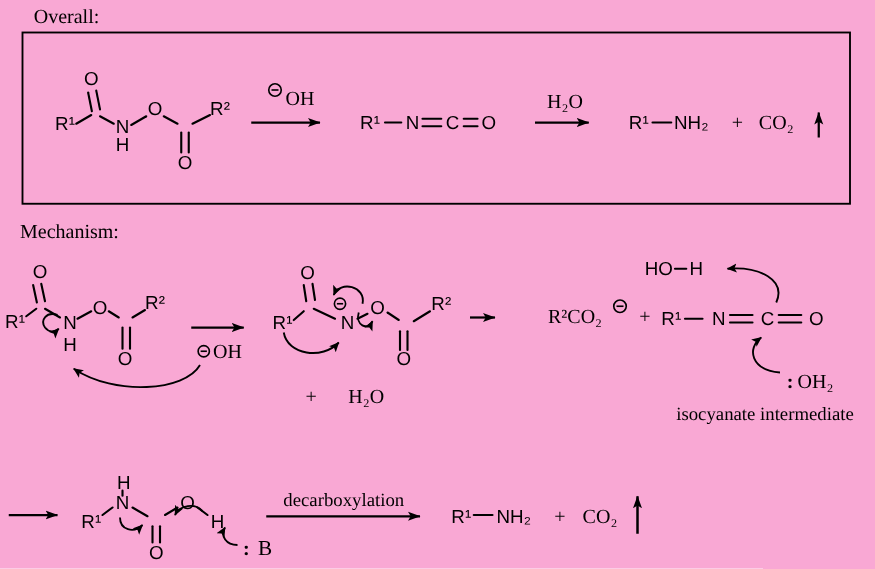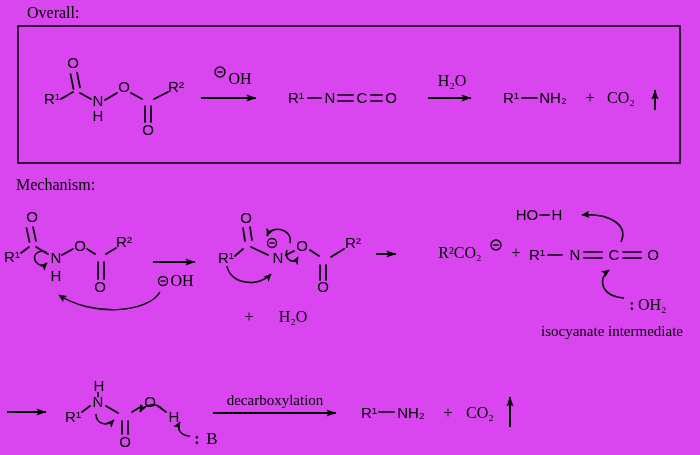--- a/index.html
+++ b/index.html
@@ -1,16 +1,16 @@
 <!DOCTYPE html>
 <html><head>
 <meta charset="utf-8">
 <style>
   html,body{margin:0;padding:0;background:#ffffff;}
-  .stage{position:relative;width:700px;height:455px;background:#d946ef;overflow:hidden;}
+  .stage{position:relative;width:700px;height:455px;background:#f9a8d4;overflow:hidden;}
   svg{display:block;}
   text{fill:#000000;}
   .atom{font-family:"Liberation Sans","DejaVu Sans",sans-serif;font-size:15px;text-anchor:middle;}
   .serif{font-family:"Liberation Serif","DejaVu Serif",serif;font-size:16px;text-anchor:middle;}
   .serif-l{font-family:"Liberation Serif","DejaVu Serif",serif;font-size:16px;text-anchor:start;}
   .serif-cap{font-family:"Liberation Serif","DejaVu Serif",serif;font-size:15px;text-anchor:middle;}
   .lp{font-weight:bold;}
   .bond{stroke:#000;stroke-width:1.7;stroke-linecap:round;fill:none;}
   .rxn{stroke:#000;stroke-width:1.8;fill:none;}
   .curve{stroke:#000;stroke-width:1.5;fill:none;}

